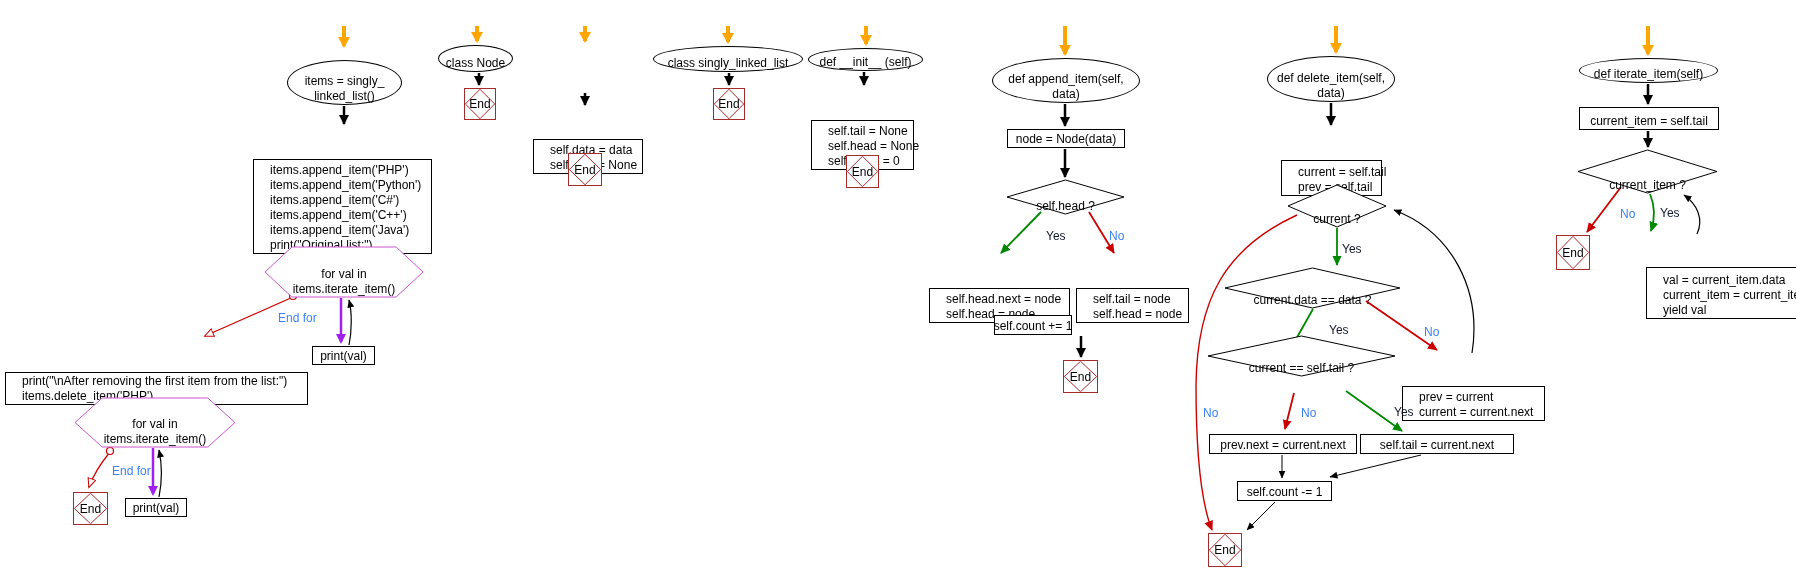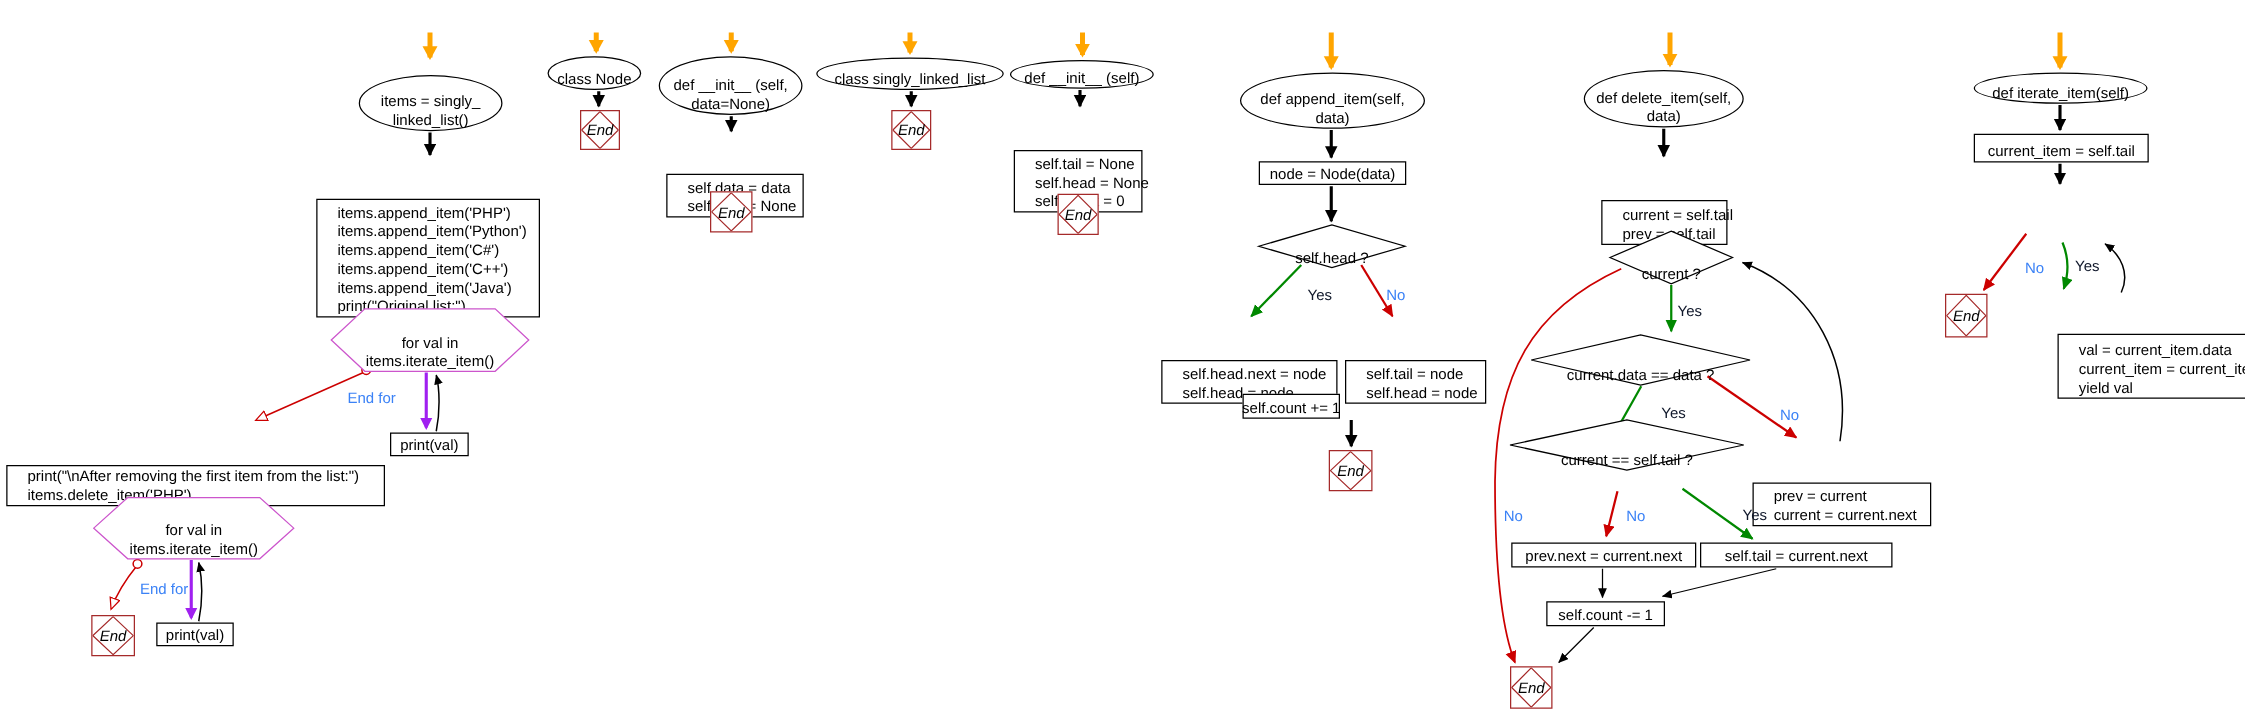--- a/index.html
+++ b/index.html
@@ -16,21 +16,21 @@
   }
   .node > span { white-space:pre; position:relative; }
   .ellipse { border:1px solid #000; border-radius:50%; background:#fff; }
   .box { border:1px solid #000; background:#fff; }
   .box.left { justify-content:flex-start; text-align:left; padding:0 16px;margin-top:32px; }
   .shape svg { position:absolute; inset:0; width:100%; height:100%; overflow:visible; }
   .diamond polygon { fill:#fff; stroke:#000; stroke-width:1; }
   .hexagon polygon { fill:#fff; stroke:#CC55CC; stroke-width:1; }
   .endbox {
     position:absolute; z-index:1; border:1px solid #A52A2A; background:#fff;
-    display:flex; align-items:center; justify-content:center;font-style:italic;
+    display:flex; align-items:center; justify-content:center;
   }
   .endbox svg { position:absolute; inset:0; width:100%; height:100%; }
   .endbox polygon { fill:none; stroke:#A52A2A; stroke-width:1; }
   .endbox span { position:relative; }
   .lbl { position:absolute; z-index:2; white-space:pre; }
   .lbl.yes { color:#0f172a; }
   .lbl.no, .lbl.endfor { color:#3b82f6; }
 </style>
 </head>
 <body>
@@ -184,24 +184,20 @@
   <div class="node ellipse" style="left:438px;top:45px;width:75px;height:27px">
     <span>class Node</span>
     </div>
   <div class="endbox" style="left:464px;top:88px;width:32px;height:32px">
     <svg viewBox="0 0 100 100" preserveAspectRatio="none">
         <polygon points="50,1 99,50 50,99 1,50" vector-effect="non-scaling-stroke"></polygon>
       </svg>
     <span>End</span>
     </div>
 
-  <div class="node ellipse" style="left:527px;top:45px;width:115px;height:47px">
-    <span>def __init__ (self,
-data=None)</span>
-    </div>
   <div class="node box left" style="left:533px;top:107px;width:110px;height:35px">
     <span>self.data = data
 self.next = None</span>
     </div>
   <div class="endbox" style="left:568px;top:153px;width:34px;height:33px">
     <svg viewBox="0 0 100 100" preserveAspectRatio="none">
         <polygon points="50,1 99,50 50,99 1,50" vector-effect="non-scaling-stroke"></polygon>
       </svg>
     <span>End</span>
     </div>
@@ -315,20 +311,26 @@
       </svg>
     <span>End</span>
     </div>
 
   <div class="node ellipse" style="left:1579px;top:58px;width:139px;height:25px">
     <span>def iterate_item(self)</span>
     </div>
   <div class="node box" style="left:1579px;top:107px;width:140px;height:23px">
     <span>current_item = self.tail</span>
     </div>
+  <div class="node shape diamond" style="left:1578px;top:150px;width:139px;height:43px">
+    <svg viewBox="0 0 100 100" preserveAspectRatio="none">
+        <polygon points="0,50 50,0 100,50 50,100" vector-effect="non-scaling-stroke"></polygon>
+      </svg>
+    <span>current_item ?</span>
+    </div>
   <div class="lbl no" style="left:1620px;top:207px">No</div>
   <div class="lbl yes" style="left:1660px;top:206px">Yes</div>
   <div class="endbox" style="left:1556px;top:235px;width:34px;height:35px">
     <svg viewBox="0 0 100 100" preserveAspectRatio="none">
         <polygon points="50,1 99,50 50,99 1,50" vector-effect="non-scaling-stroke"></polygon>
       </svg>
     <span>End</span>
     </div>
   <div class="node box left" style="left:1646px;top:235px;width:225px;height:52px">
     <span>val = current_item.data

